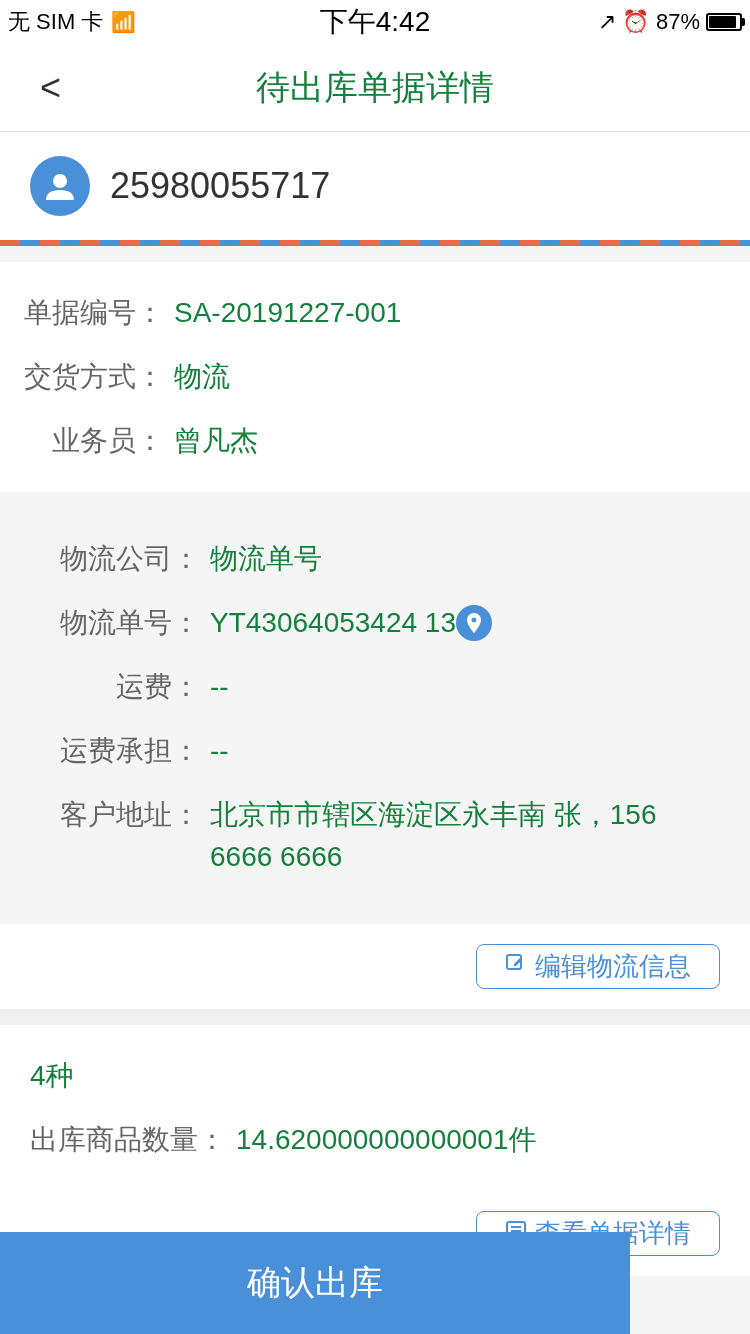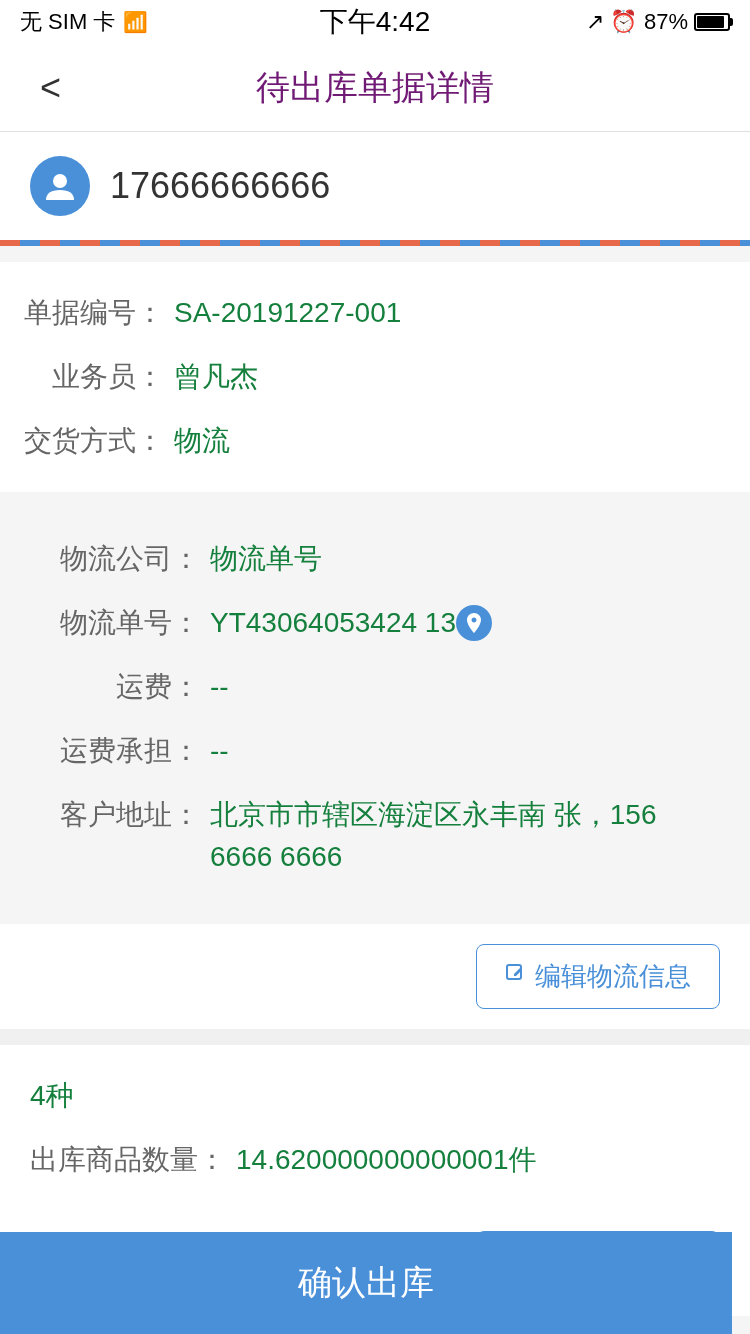--- a/index.html
+++ b/index.html
@@ -13,21 +13,21 @@
       font-size: 28px;
     }
 
     
     .status-bar {
       background: #fff;
       height: 44px;
       display: flex;
       align-items: center;
       justify-content: space-between;
-      padding: 0 20px;
+      padding: 0 8px;
       font-size: 24px;
       color: #000;
     }
     .status-left {
       display: flex;
       align-items: center;
       gap: 8px;
       font-size: 22px;
     }
     .status-center {
@@ -89,21 +89,21 @@
       color: #333;
       cursor: pointer;
       padding: 10px;
     }
     .nav-title {
       position: absolute;
       left: 50%;
       transform: translateX(-50%);
       font-size: 34px;
       font-weight: 500;
-      color: #701a75;
+      color: #15803d;
     }
 
     
     .dashed-divider {
       height: 6px;
       background: repeating-linear-gradient(
         90deg,
         #e8694a 0px, #e8694a 20px,
         #4a90d9 20px, #4a90d9 40px
       );
@@ -195,21 +195,21 @@
       display: flex;
       justify-content: flex-end;
       padding: 20px 30px;
       background: #fff;
     }
     .btn-outline {
       border: 1px solid #4a90d9;
       color: #4a90d9;
       background: #fff;
       border-radius: 8px;
-      padding: 14px 28px;
+      padding: 4px 28px;
       font-size: 26px;
       display: flex;
       align-items: center;
       gap: 8px;
       cursor: pointer;
     }
 
     
     .section-sep {
       height: 16px;
@@ -235,21 +235,21 @@
       background: #f5f5f5;
       flex: 1;
       min-height: 200px;
     }
 
     
     .confirm-btn-wrap {
       position: fixed;
       bottom: 0;
       left: 0;
-      width: 732px;
+      width: 630px;
       background: #4a90d9;
       padding: 28px 0;
       text-align: center;
       cursor: pointer;
     }
     .confirm-btn-text {
       color: #fff;
       font-size: 34px;
       font-weight: 400;
     }
@@ -284,37 +284,37 @@
     <span class="nav-title">待出库单据详情</span>
   </div>
 
   <div class="customer-header">
     <div class="customer-avatar">
       <svg width="36" height="36" viewBox="0 0 36 36" fill="white">
         <circle cx="18" cy="13" r="7"></circle>
         <path d="M4 32 Q4 22 18 22 Q32 22 32 32" fill="white"></path>
       </svg>
     </div>
-    <span class="customer-phone">17666666666</span>
+    <span class="customer-phone">25980055717</span>
   </div>
 
   <div class="dashed-divider"></div>
 
   <div class="info-card">
     <div class="info-row">
       <span class="info-label">单据编号：</span>
       <span class="info-value">SA-20191227-001</span>
     </div>
     <div class="info-row">
+      <span class="info-label">交货方式：</span>
+      <span class="info-value">物流</span>
+    </div>
+    <div class="info-row">
       <span class="info-label">业务员：</span>
       <span class="info-value">曾凡杰</span>
-    </div>
-    <div class="info-row">
-      <span class="info-label">交货方式：</span>
-      <span class="info-value">物流</span>
     </div>
   </div>
 
   <div class="logistics-card">
     <div class="info-row">
       <span class="info-label">物流公司：</span>
       <span class="info-value">物流单号</span>
     </div>
     <div class="info-row">
       <span class="info-label">物流单号：</span>

